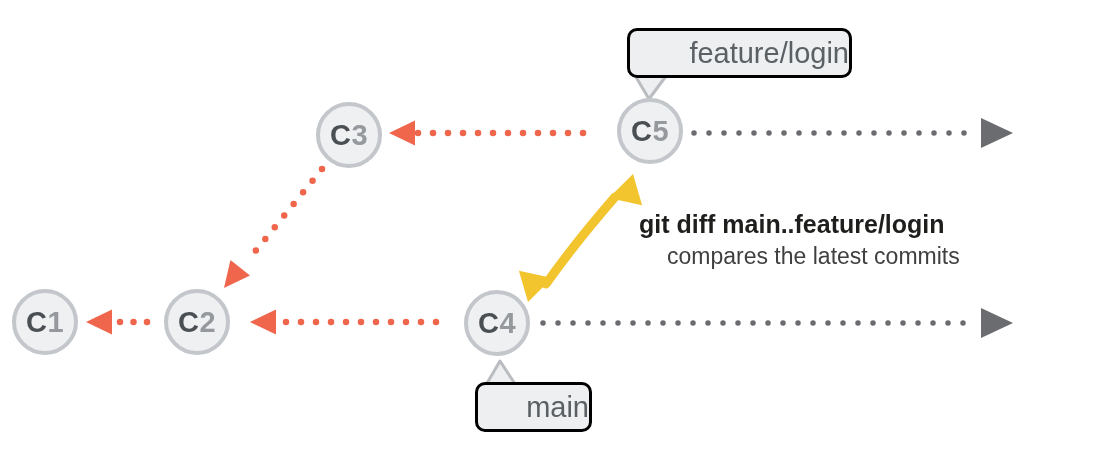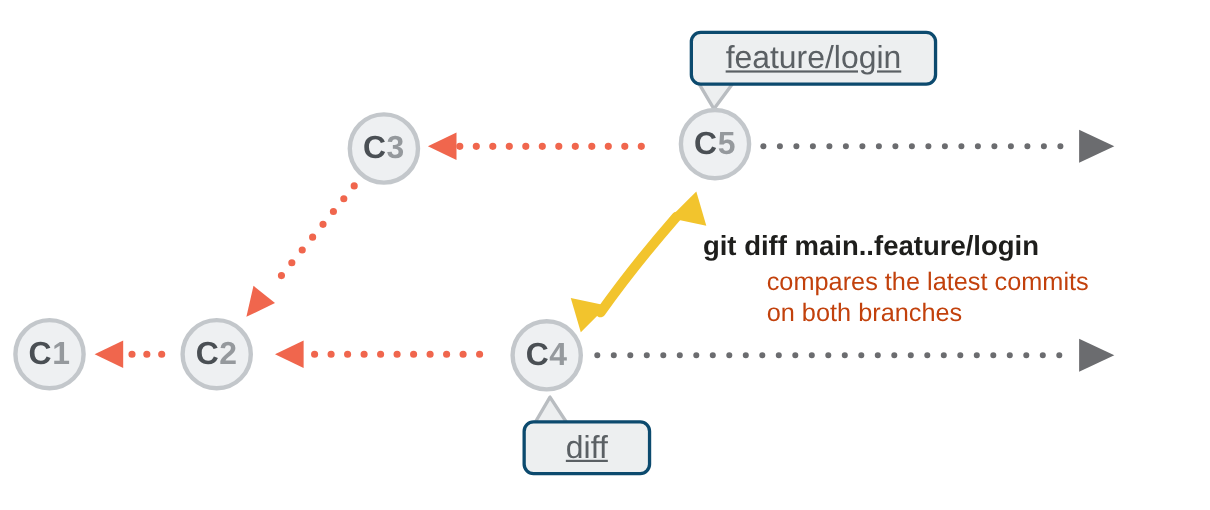--- a/index.html
+++ b/index.html
@@ -30,49 +30,47 @@
     font-size: 29px;
     letter-spacing: 0.5px;
     z-index: 3;
   }
   .node .c { color: #4a4f54; }
   .node .n { color: #95999d; }
   .tooltip {
     position: absolute;
     box-sizing: border-box;
     height: 50px;
-    border: 3px solid #0c4a6e;
+    border: 3px solid #000000;
     border-radius: 10px;
     background: #edeff0;
     color: #5b6064;
     font-size: 29px;
     display: flex;
     align-items: center;
-    justify-content: center;
+    justify-content: flex-end;
     z-index: 4;
-    text-decoration: underline;
   }
   .cmd {
     position: absolute;
     left: 639px; top: 210px;
     font-family: Liberation Sans, sans-serif;
     font-weight: bold;
     font-size: 25px;
     color: #1e1e1c;
     white-space: nowrap;
     z-index: 2;
   }
   .desc {
     position: absolute;
     left: 667px; top: 242px;
     font-size: 23px;
     line-height: 28px;
-    color: #c2410c;
+    color: #404040;
     z-index: 2;
-    margin-left: 30px;
   }
 </style>
 </head>
 <body>
 
 <div class="stage">
 
   <svg class="wires" viewBox="0 0 1100 464">
 
     <line x1="120" y1="322" x2="160" y2="322" fill="none" stroke="#f0664d" stroke-width="6.5" stroke-linecap="round" stroke-dasharray="0 13.5"></line>
@@ -119,22 +117,21 @@
   </div>
   <div class="node" style="left:617px; top:98px;">
     <span class="c">C</span>
       <span class="n">5</span>
   </div>
 
   <div class="tooltip" style="left:627px; top:28px; width:225px;">
     <span>feature/login</span>
   </div>
   <div class="tooltip" style="left:475px; top:382px; width:117px;">
-    <span>diff</span>
+    <span>main</span>
   </div>
 
   <div class="cmd">git diff main..feature/login</div>
   <div class="desc">
     <div>compares the latest commits</div>
-    <div>on both branches</div>
   </div>
 
 </div>
 
 </body></html>

